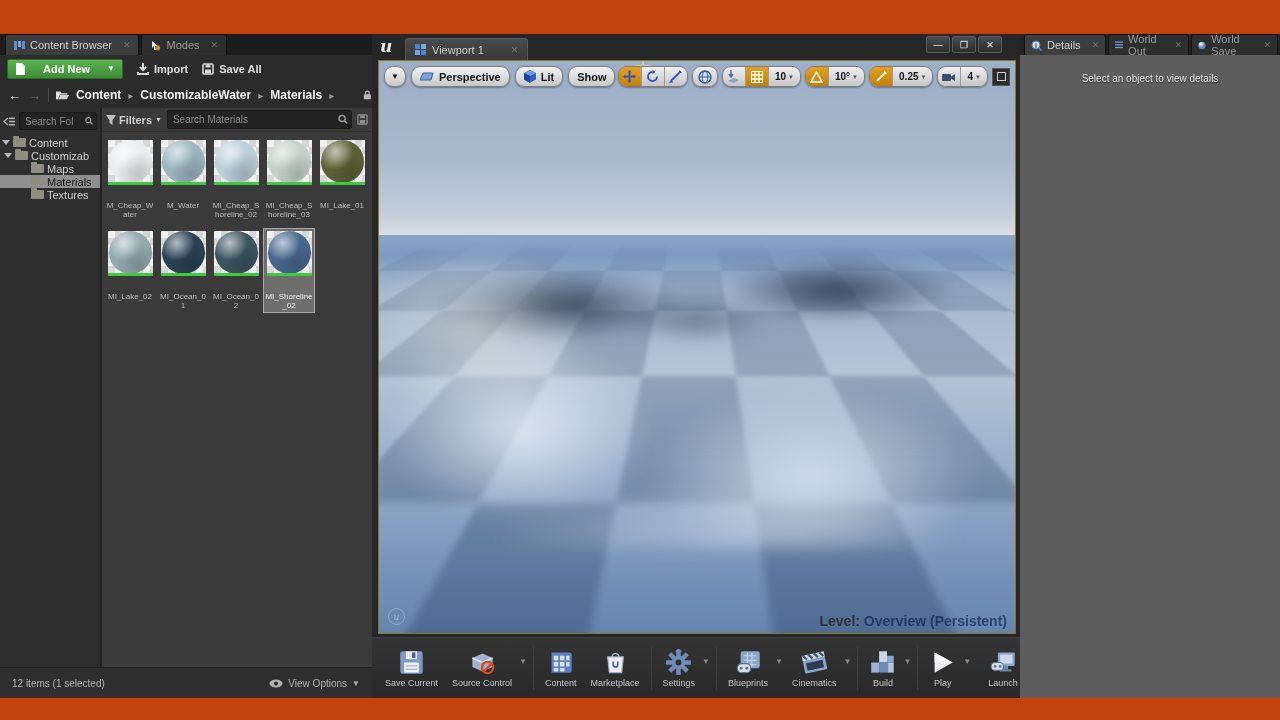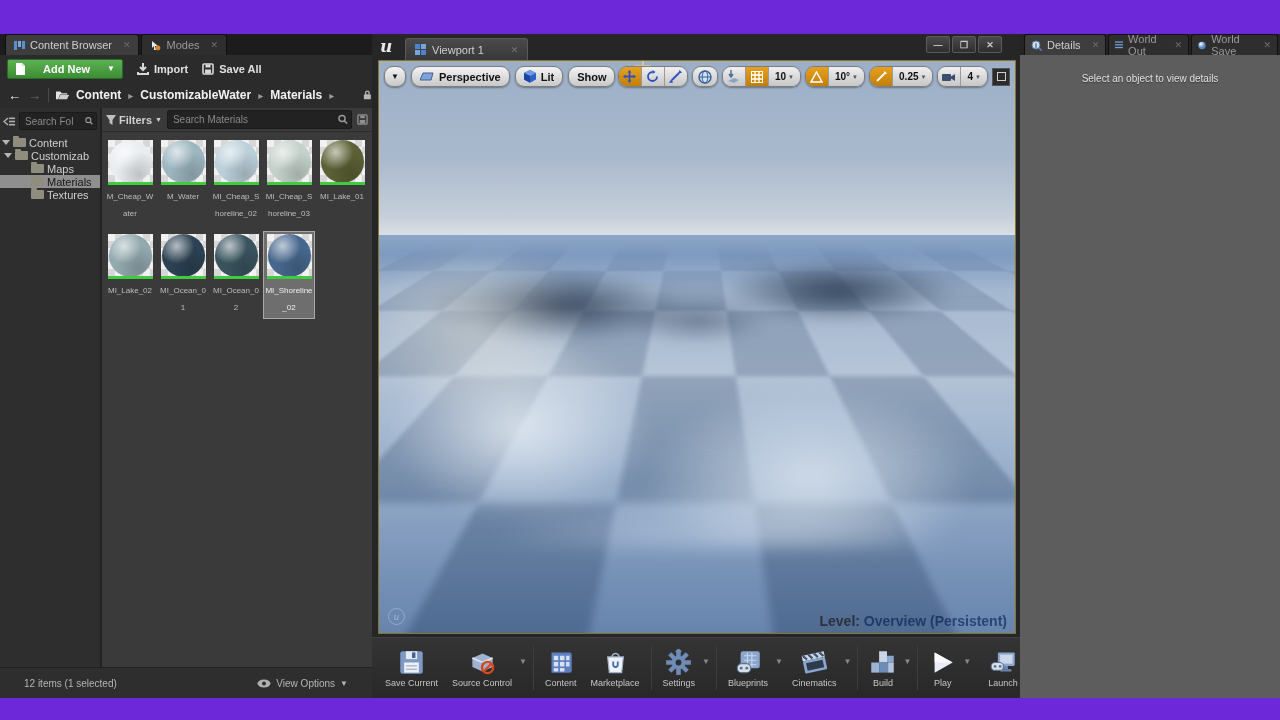--- a/index.html
+++ b/index.html
@@ -1,16 +1,16 @@
 <!DOCTYPE html>
 <html><head>
 <meta charset="utf-8">
 <style>
   html,body{margin:0;padding:0;background:#000;}
-  #stage{position:relative;width:1280px;height:720px;background:#6d28d9;overflow:hidden;
+  #stage{position:relative;width:1280px;height:720px;background:#c2410c;overflow:hidden;
          font-family:"Liberation Sans",sans-serif;-webkit-font-smoothing:antialiased;}
   #editor{position:absolute;top:34px;left:0;width:1280px;height:664px;background:#2b2b2b;}
 
   
   #left-panel{position:absolute;top:0;left:0;width:372px;height:664px;background:#2b2b2b;}
   .tabstrip{position:absolute;top:0;left:0;right:0;height:21px;background:#1c1c1c;display:flex;align-items:flex-end;}
   .tab{display:flex;align-items:center;gap:5px;height:20px;padding:0 8px;background:#2e2e2e;color:#9a9a9a;
        font-size:11px;border-radius:3px 3px 0 0;margin-right:2px;border:1px solid #101010;border-bottom:none;}
   .tab.active{background:#3d3d3d;color:#cfcfcf;}
   .tab .x{color:#6e6e6e;font-size:9px;margin-left:6px;}
@@ -44,24 +44,24 @@
   .filters-btn{display:flex;align-items:center;gap:3px;color:#d0d0d0;font-size:11px;font-weight:bold;}
   .grid{display:grid;grid-template-columns:repeat(5,52px);gap:6px 1px;padding:5px 2px;align-items:start;}
   .asset{display:flex;flex-direction:column;align-items:center;padding:2px 1px;border:1px solid transparent;}
   .asset.sel{background:#6e6e6e;border:1px solid #a8a8a8;}
   .thumb{width:45px;height:45px;position:relative;
          background:repeating-conic-gradient(#d7d7d7 0 25%,#f1f1f1 0 50%) 0 0/14px 14px;}
   .sphere{position:absolute;left:1px;top:0px;width:43px;height:43px;border-radius:50%;
           background:radial-gradient(circle at 34% 28%,rgba(255,255,255,.65),rgba(255,255,255,0) 42%),
                      radial-gradient(circle at 70% 80%,rgba(0,0,0,.18),rgba(0,0,0,0) 50%),var(--c,#888);}
   .gbar{position:absolute;left:0;bottom:0;width:100%;height:3px;background:#3ecb3e;}
-  .alabel{font-size:8px;line-height:17px;color:#bdbdbd;text-align:center;word-break:break-all;margin-top:3px;max-width:50px;}
+  .alabel{font-size:8px;line-height:9px;color:#bdbdbd;text-align:center;word-break:break-all;margin-top:16px;max-width:50px;}
   .asset.sel .alabel{color:#efefef;}
   #cb-footer{position:absolute;left:0;right:0;bottom:0;height:30px;background:#2e2e2e;border-top:1px solid #222;
-             display:flex;align-items:center;justify-content:space-between;padding:0 24px;color:#b5b5b5;font-size:10px;}
+             display:flex;align-items:center;justify-content:space-between;padding:0 12px;color:#b5b5b5;font-size:10px;}
   .viewopts{display:flex;align-items:center;gap:5px;}
 
   
   #center{position:absolute;top:0;left:372px;width:648px;height:664px;background:#262626;}
   #vp-header{position:absolute;top:0;left:0;right:0;height:26px;background:#262626;}
   .ue-logo{position:absolute;left:8px;top:2px;color:#e8e8e8;font-family:"DejaVu Serif",serif;
            font-size:17px;font-style:italic;font-weight:bold;}
   .vp-tab{position:absolute;left:33px;top:4px;height:21px;display:flex;align-items:center;gap:5px;padding:0 9px;
           background:linear-gradient(#4a4a4a,#383838);border:1px solid #5a5a5a;border-bottom:none;
           border-radius:3px 3px 0 0;color:#cfcfcf;font-size:11px;justify-content:center;}

